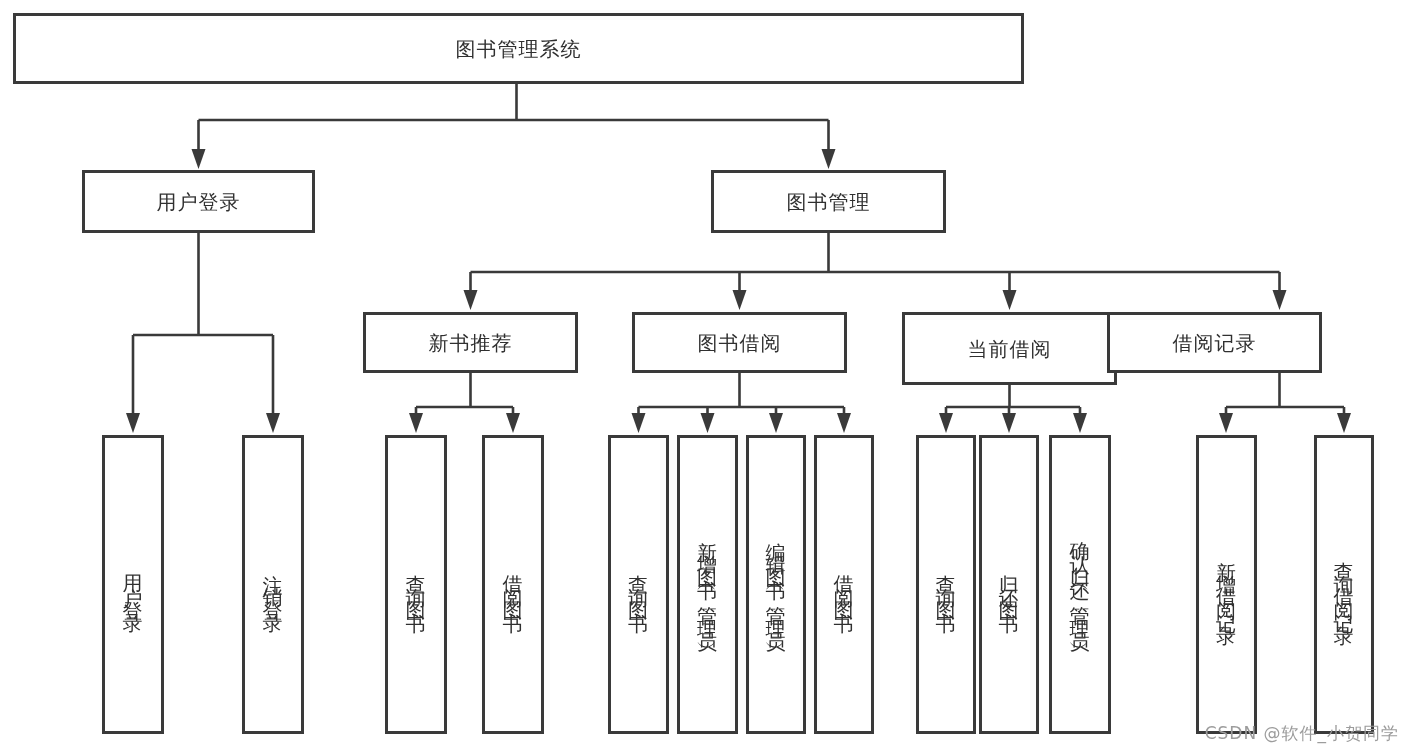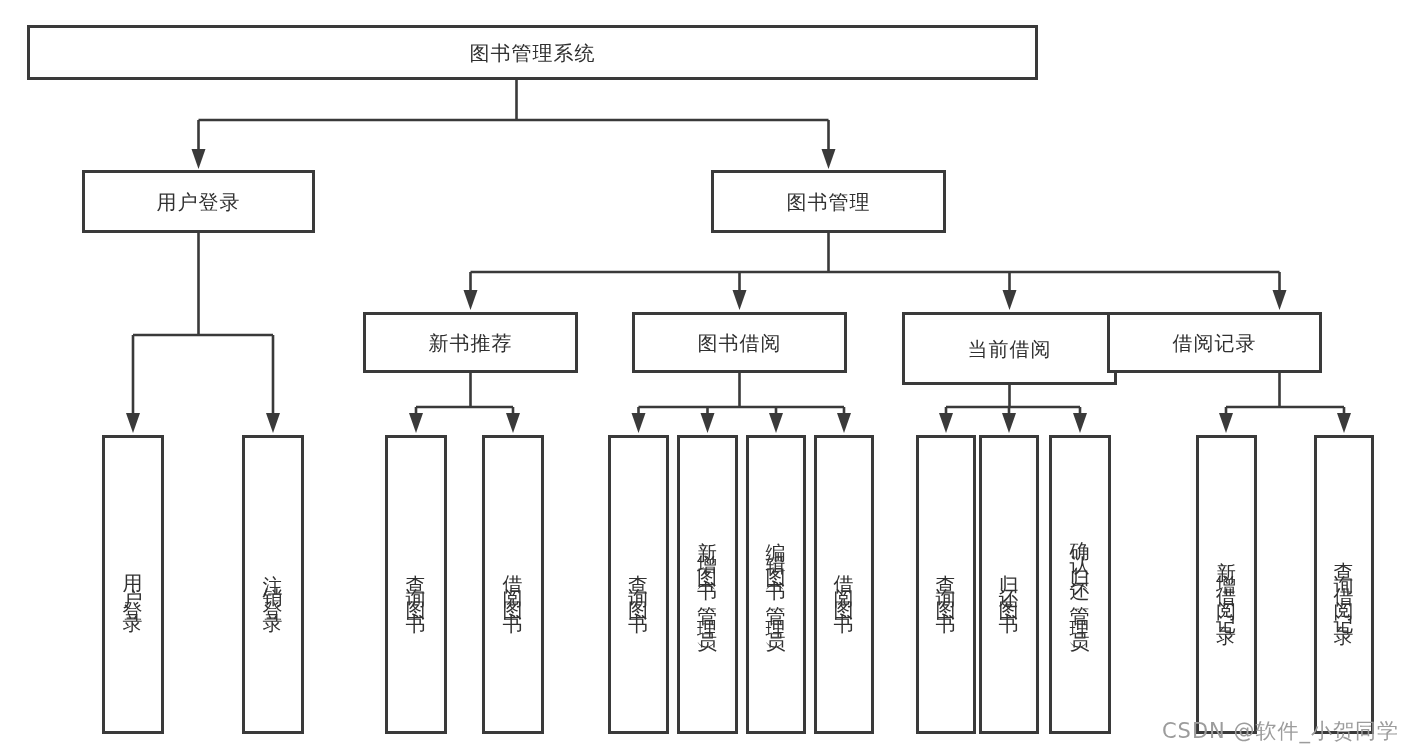--- a/index.html
+++ b/index.html
@@ -40,21 +40,21 @@
   .v-box {
     font-size: 20px;
     writing-mode: vertical-rl;
     text-orientation: mixed;
     letter-spacing: 13px;
   }
   .watermark {
     position: absolute;
     right: 6px;
     bottom: 2px;
-    font-size: 21px;
+    font-size: 17px;
     color: #9c9c9c;
     letter-spacing: 1px;
     white-space: nowrap;
   }
 </style>
 </head>
 <body>
 
 <div class="canvas">
 
@@ -91,21 +91,21 @@
       <polygon points="769,413 783,413 776,433"></polygon>
       <polygon points="837,413 851,413 844,433"></polygon>
       <polygon points="939,413 953,413 946,433"></polygon>
       <polygon points="1002,413 1016,413 1009,433"></polygon>
       <polygon points="1073,413 1087,413 1080,433"></polygon>
       <polygon points="1219,413 1233,413 1226,433"></polygon>
       <polygon points="1337,413 1351,413 1344,433"></polygon>
     </g>
   </svg>
 
-  <div class="box h-box" style="left:27px; top:13px; width:1011px; height:55px;margin-top:12px;">图书管理系统</div>
+  <div class="box h-box" style="left:13px; top:13px; width:1011px; height:71px;">图书管理系统</div>
 
   <div class="box h-box" style="left:82px; top:170px; width:233px; height:63px;">用户登录</div>
   <div class="box h-box" style="left:711px; top:170px; width:235px; height:63px;">图书管理</div>
 
   <div class="box h-box" style="left:632px; top:312px; width:215px; height:61px;">图书借阅</div>
   <div class="box h-box" style="left:363px; top:312px; width:215px; height:61px;">新书推荐</div>
   <div class="box h-box" style="left:902px; top:312px; width:215px; height:73px;">当前借阅</div>
   <div class="box h-box" style="left:1107px; top:312px; width:215px; height:61px;">借阅记录</div>
 
   <div class="box v-box" style="left:102px; top:435px; width:62px; height:299px;">用户登录</div>

